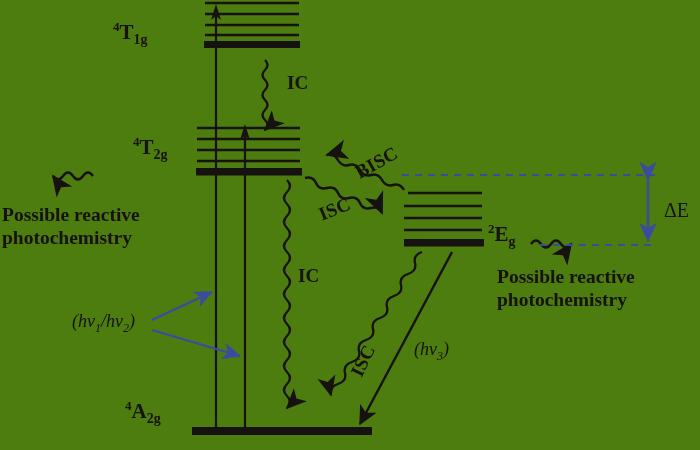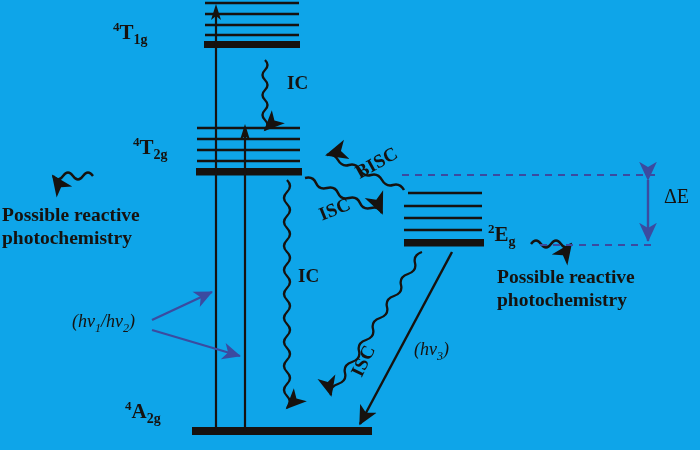--- a/index.html
+++ b/index.html
@@ -4,21 +4,21 @@
 <style>
   html, body {
     margin: 0;
     padding: 0;
     background: #ffffff;
   }
   #stage {
     position: relative;
     width: 700px;
     height: 450px;
-    background: #0ea5e9;
+    background: #4d7c0f;
     overflow: hidden;
     font-family: "Liberation Serif", serif;
   }
   #diagram {
     position: absolute;
     left: 0;
     top: 0;
     width: 700px;
     height: 450px;
   }
@@ -235,21 +235,21 @@
   <div class="lbl phrase" style="left:2px; top:196px;">
     <div>Possible reactive</div>
     <div>photochemistry</div>
   </div>
 
   <div class="lbl phrase" style="left:497px; top:258px;">
     <div>Possible reactive</div>
     <div>photochemistry</div>
   </div>
 
-  <div class="lbl deltaE" style="left:664px; top:186px;">ΔE</div>
+  <div class="lbl deltaE" style="left:664px; top:200px;">ΔE</div>
 
   <div class="lbl hv" style="left:72px; top:312px;">
     <span>(</span><span>hv</span><span class="sub">1</span><span>/</span><span>hv</span><span class="sub">2</span><span>)</span>
   </div>
 
   <div class="lbl hv" style="left:414px; top:340px;">
     <span>(</span><span>hv</span><span class="sub">3</span><span>)</span>
   </div>
 
 </div>

